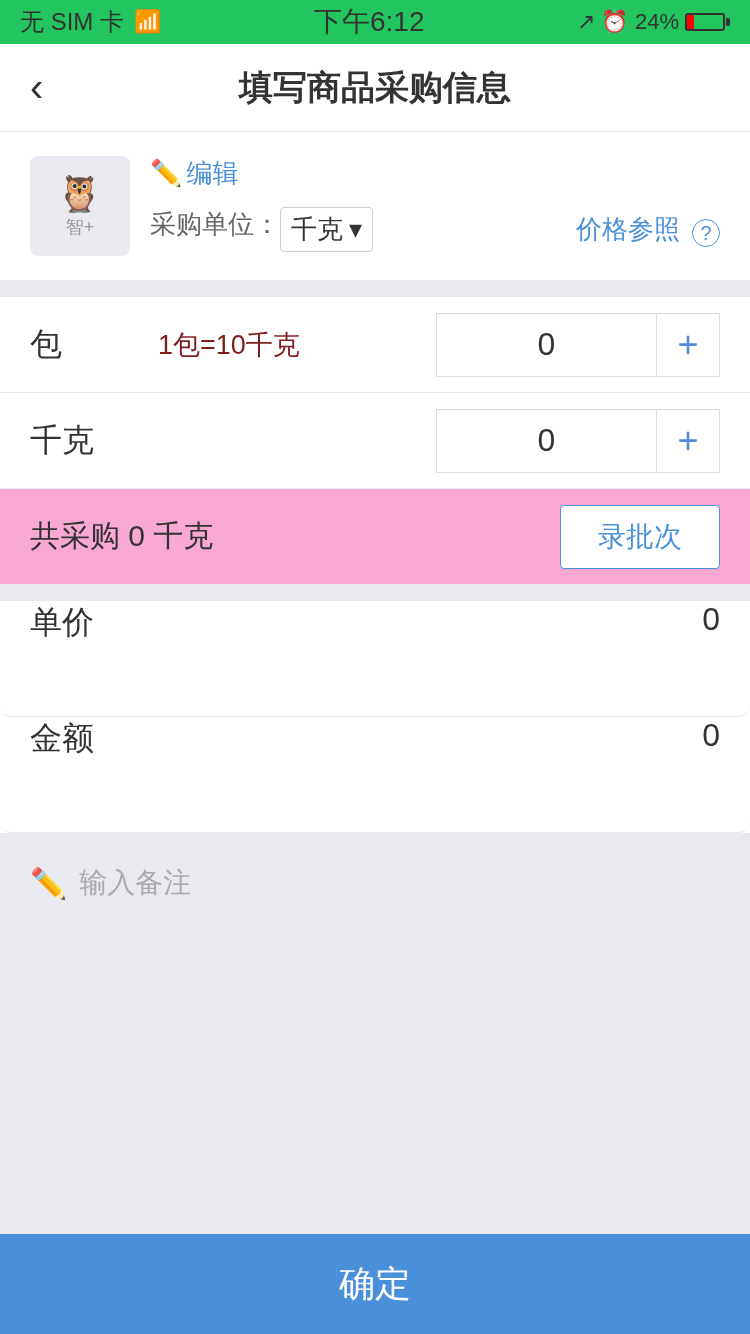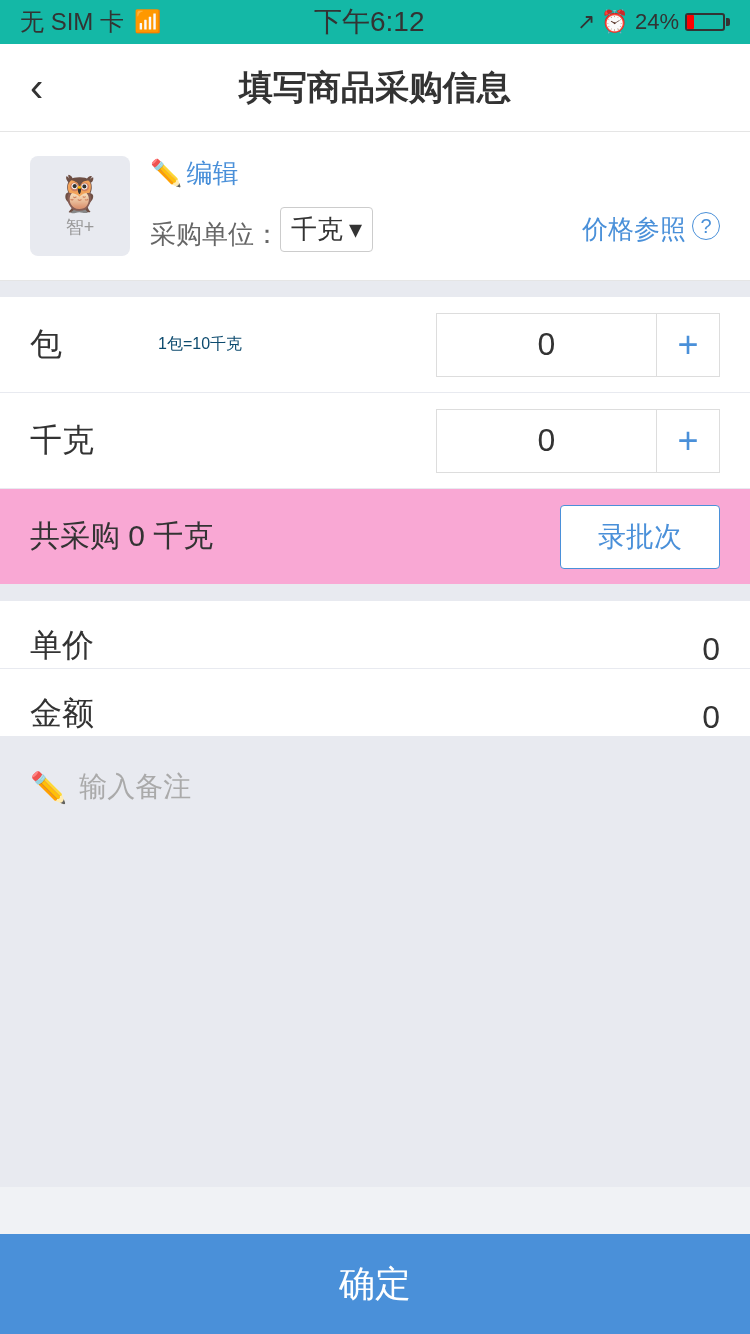--- a/index.html
+++ b/index.html
@@ -10,21 +10,21 @@
       font-family: -apple-system, "PingFang SC", "Helvetica Neue", Arial, sans-serif;
       background: #f0f2f5;
       font-size: 28px;
       color: #333;
     }
 
     
     .status-bar {
       width: 750px;
       height: 44px;
-      background: #14b8a6;
+      background: #22c55e;
       display: flex;
       align-items: center;
       justify-content: space-between;
       padding: 12px 20px;
       font-size: 24px;
       color: #333;
     }
     .status-left { display: flex; align-items: center; gap: 10px; }
     .status-center { font-size: 28px; font-weight: 400; text-align: right; }
     .status-right { display: flex; align-items: center; gap: 6px; font-size: 22px; }
@@ -132,22 +132,22 @@
       padding: 4px 10px;
       font-size: 26px;
       color: #333;
       gap: 6px;
       background: #fff;
     }
     .price-ref {
       font-size: 26px;
       color: #4a90d9;
       display: flex;
-      align-items: flex-start;
-      gap: 6px;
+      align-items: flex-end;
+      gap: 12px;
     }
 
     
     .section-divider {
       width: 750px;
       height: 16px;
       background: #e8eaf0;
     }
 
     
@@ -160,22 +160,22 @@
       padding: 0 30px;
       height: 96px;
       border-bottom: 1px solid #e8eaf0;
     }
     .input-label {
       font-size: 32px;
       color: #333;
       min-width: 120px;
     }
     .input-sublabel {
-      font-size: 16px;
-      color: #0c4a6e;
+      font-size: 27px;
+      color: #7f1d1d;
       margin-left: 8px;
     }
     .input-right {
       margin-left: auto;
       display: flex;
       align-items: center;
       gap: 0;
     }
     .number-input {
       width: 220px;
@@ -229,24 +229,25 @@
       justify-content: center;
       cursor: pointer;
     }
 
     
     .price-section {
       background: #fff;
     }
     .price-row {
       display: flex;
-      align-items: flex-end;
+      align-items: flex-start;
       padding: 0 30px;
-      height: 68px;
+      height: 116px;
       border-bottom: 1px solid #e8eaf0;
+      border-radius: 11px;
     }
     .price-label {
       font-size: 32px;
       color: #333;
     }
     .price-value {
       margin-left: auto;
       font-size: 32px;
       color: #333;
     }
@@ -322,21 +323,21 @@
     <span class="owl-text">智+</span>
   </div>
   <div class="product-info">
     <div class="product-name-row">
       <span class="edit-btn">
         <span>✏️</span>
         <span>编辑</span>
       </span>
     </div>
     <div class="purchase-unit-row">
-      <div style="display:flex;align-items:flex-end;">
+      <div style="display:flex;align-items:flex-start;">
         <span class="purchase-unit-label">采购单位：</span>
         <div class="unit-select">
           <span>千克</span>
           <span>▾</span>
         </div>
       </div>
       <div class="price-ref">
         <span>价格参照</span>
         <span style="width:28px;height:28px;border:1px solid #4a90d9;border-radius:50%;display:flex;align-items:center;justify-content:center;font-size:20px;">?</span>
       </div>

